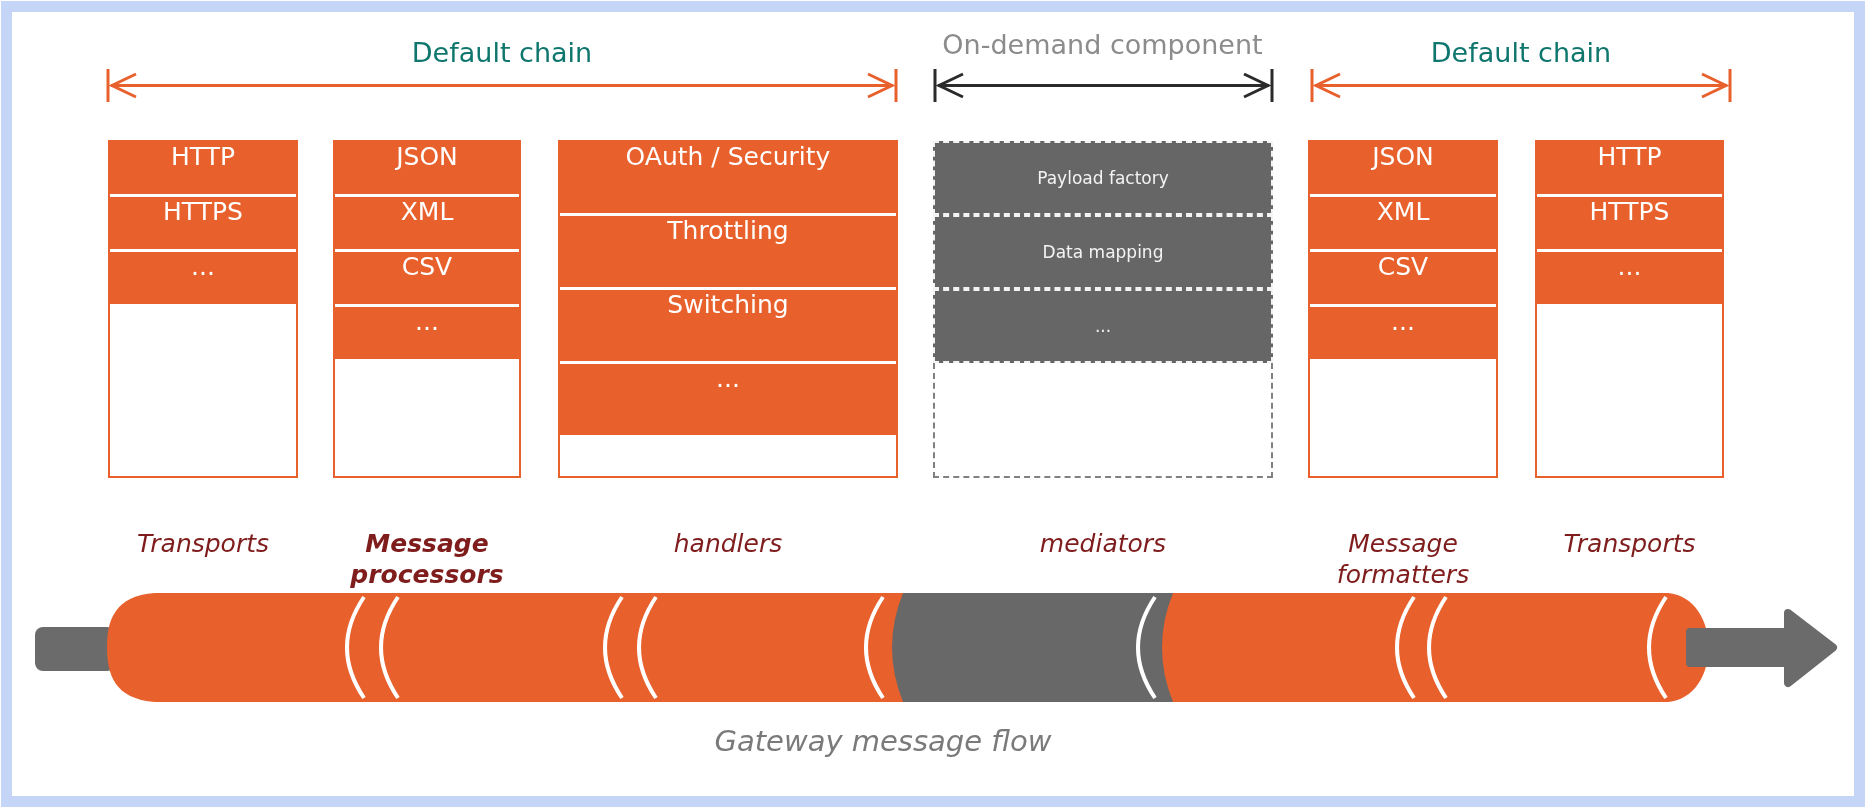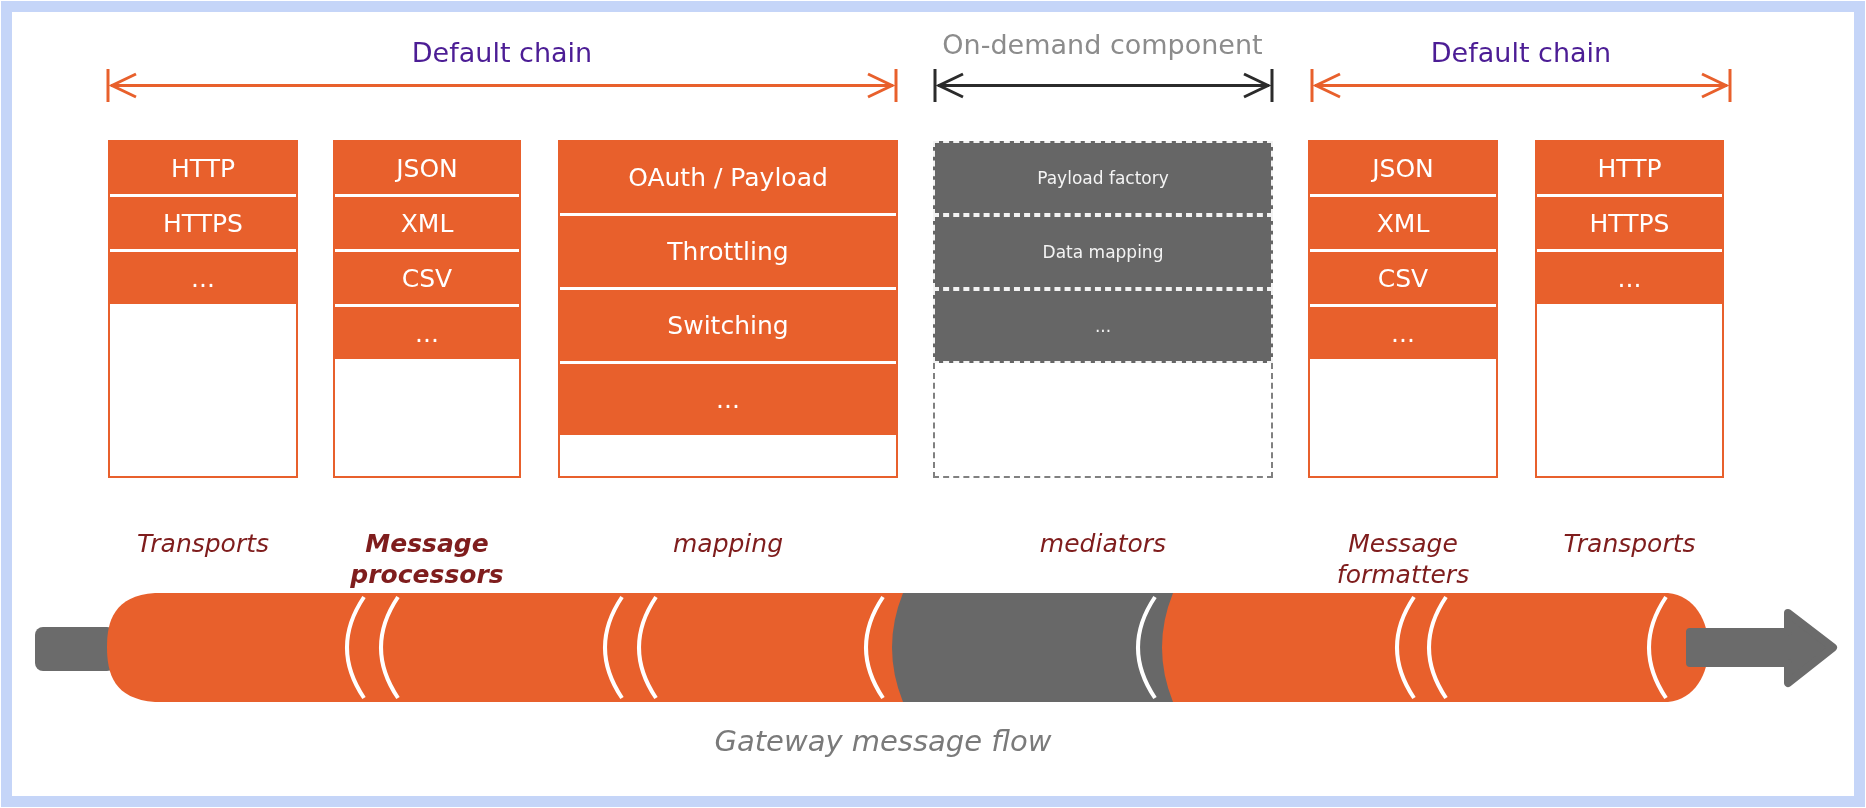--- a/index.html
+++ b/index.html
@@ -9,26 +9,26 @@
     --arrow-gray:#6b6b6b;
   }
   html,body{margin:0;padding:0;background:#fff;}
   body{font-family:"DejaVu Sans","Liberation Sans",sans-serif;}
   .canvas{position:relative;width:1866px;height:808px;background:#ffffff;overflow:hidden;}
   .frame{position:absolute;inset:1px;border:11px solid #c5d5f8;pointer-events:none;z-index:50;}
 
   .gfx{position:absolute;left:0;top:0;width:1866px;height:808px;z-index:1;}
 
   .chain-label{position:absolute;font-size:27px;line-height:33px;text-align:center;white-space:nowrap;z-index:2;}
-  .chain-label.dark{color:#4c1d95;}
+  .chain-label.dark{color:#0f766e;}
   .chain-label.light{color:#8c8c8c;}
 
   .col{position:absolute;top:140px;height:338px;box-sizing:border-box;border:2px solid var(--orange);
        background:#fff;display:flex;flex-direction:column;z-index:2;}
-  .col .row{flex:0 0 auto;box-sizing:border-box;display:flex;align-items:center;justify-content:center;
+  .col .row{flex:0 0 auto;box-sizing:border-box;display:flex;justify-content:center;
        background:var(--orange);color:#ffffff;font-size:25px;border-bottom:3px solid #ffffff;}
   .col-narrow .row{height:55px;}
   .col-wide .row{height:74px;}
   .col .spacer{flex:1 1 auto;background:#fff;}
 
   .col-ghost{position:absolute;top:141px;height:337px;box-sizing:border-box;border:none;background:transparent;
        display:flex;flex-direction:column;z-index:2;}
   .col-ghost .row{flex:0 0 auto;height:74px;box-sizing:border-box;display:flex;align-items:center;justify-content:center;
        background:var(--gray);color:#f4f4f4;font-size:17px;border:2px dashed rgba(255,255,255,0.92);}
   .col-ghost .spacer{flex:1 1 auto;box-sizing:border-box;background:#fff;border:2px dashed #808080;border-top:none;}
@@ -117,21 +117,21 @@
         <span>CSV</span>
       </div>
     <div class="row">
         <span>...</span>
       </div>
     <div class="spacer"></div>
   </div>
 
   <div class="col col-wide" style="left:558px;width:340px;">
     <div class="row">
-        <span>OAuth / Payload</span>
+        <span>OAuth / Security</span>
       </div>
     <div class="row">
         <span>Throttling</span>
       </div>
     <div class="row">
         <span>Switching</span>
       </div>
     <div class="row">
         <span>...</span>
       </div>
@@ -175,21 +175,21 @@
         <span>HTTPS</span>
       </div>
     <div class="row">
         <span>...</span>
       </div>
     <div class="spacer"></div>
   </div>
 
   <div class="col-label" style="left:108px;width:190px;">Transports</div>
   <div class="col-label" style="left:333px;width:188px;font-weight:bold;">Message processors</div>
-  <div class="col-label" style="left:558px;width:340px;">mapping</div>
+  <div class="col-label" style="left:558px;width:340px;">handlers</div>
   <div class="col-label" style="left:933px;width:340px;">mediators</div>
   <div class="col-label" style="left:1308px;width:190px;">Message formatters</div>
   <div class="col-label" style="left:1535px;width:189px;">Transports</div>
 
   <div class="flow-label">Gateway message flow</div>
 
   <div class="frame"></div>
 </div>
 
 </body></html>

